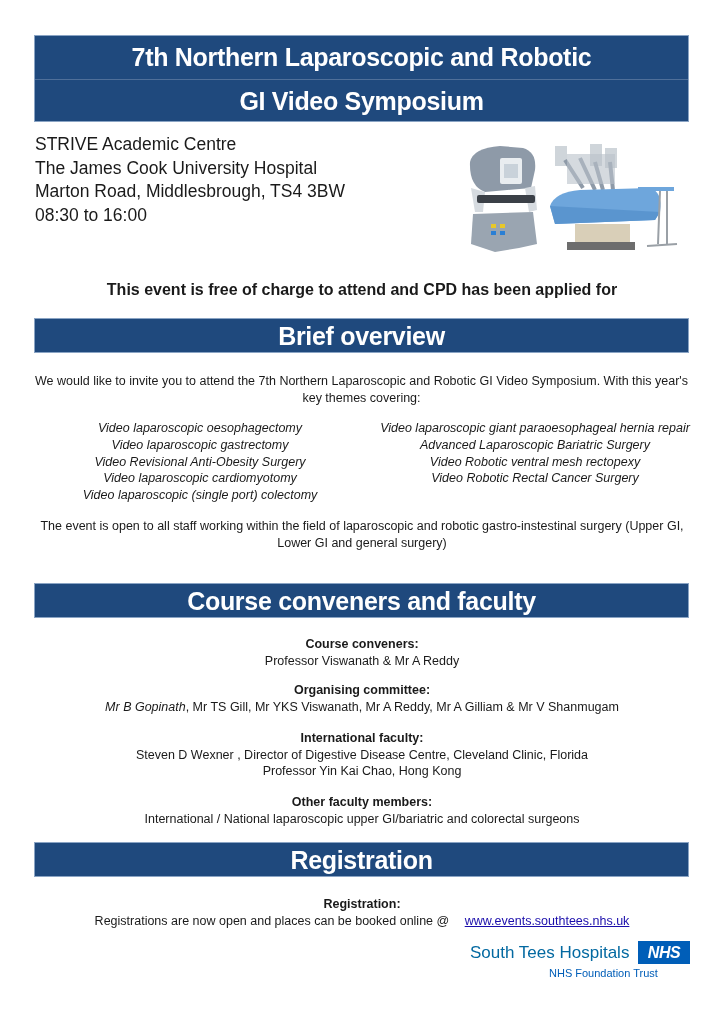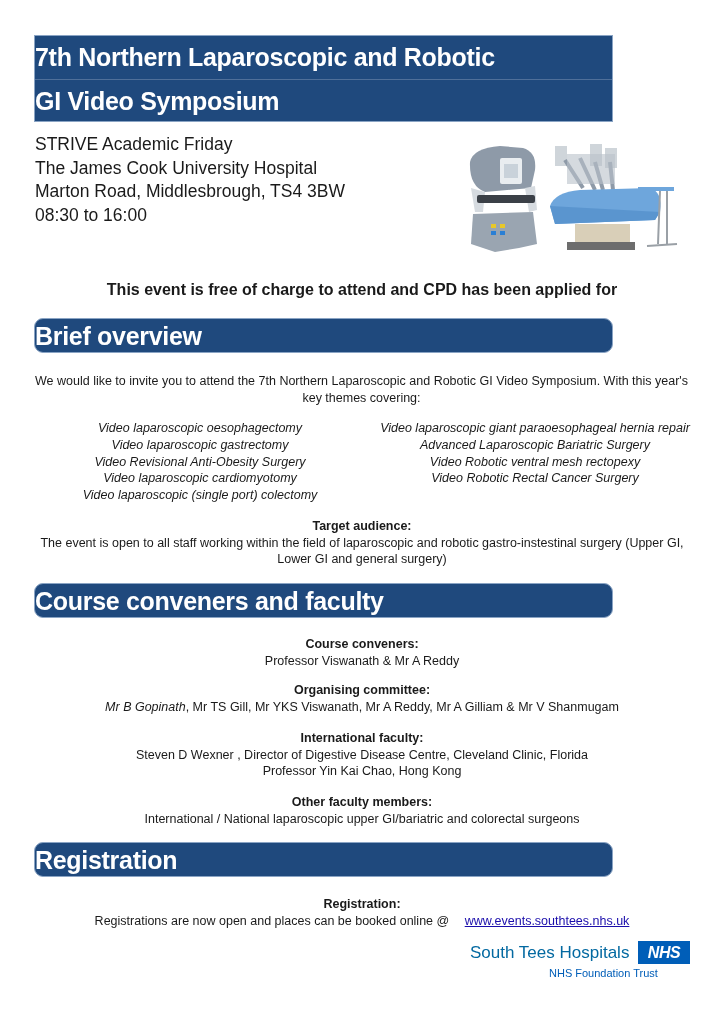--- a/index.html
+++ b/index.html
@@ -1,24 +1,24 @@
 <!DOCTYPE html>
 <html><head>
   <meta charset="utf-8">
   <style>
     html, body { margin: 0; padding: 0; background: #ffffff; }
     body { width: 724px; height: 1024px; position: relative; overflow: hidden;
            font-family: "Liberation Sans", "DejaVu Sans", sans-serif; color: #1a1a1a; }
-    .banner { position: absolute; left: 34px; width: 579px; background: #1f497d;
-              color: #ffffff; font-weight: bold;
+    .banner { position: absolute; left: 34px; width: 655px; background: #1f497d;
+              color: #ffffff; text-align: center; font-weight: bold;
               border: 1px solid #8aa4c4; box-sizing: border-box; }
     .title-banner { top: 35px; height: 87px; }
     .title-line { height: 43px; line-height: 43px; font-size: 25px; letter-spacing: -0.3px; }
     .title-line.first { border-bottom: 1px solid #4f6f99; }
-    .sec-banner { height: 35px; line-height: 34px; font-size: 25px; letter-spacing: -0.3px; border-radius: 9px; }
+    .sec-banner { height: 35px; line-height: 34px; font-size: 25px; letter-spacing: -0.3px; }
 
     .info { position: absolute; left: 35px; top: 133px; font-size: 17.5px; line-height: 23.5px; }
     .info .date { font-weight: bold; font-size: 18.5px; }
     .info .date sup { font-size: 11px; }
     .robot { position: absolute; left: 455px; top: 140px; width: 225px; height: 115px; }
 
     .free { position: absolute; left: 0; width: 724px; top: 281px; text-align: center;
             font-weight: bold; font-size: 16px; }
     .para { position: absolute; left: 34px; width: 655px; text-align: center; font-size: 12.5px; line-height: 17px; }
     .themes { position: absolute; top: 420px; font-style: italic; font-size: 12.5px; line-height: 16.8px; text-align: center; }
@@ -38,21 +38,21 @@
   </style>
 </head>
 <body>
 
 <div class="banner title-banner">
   <div class="title-line first">7th Northern Laparoscopic and Robotic</div>
   <div class="title-line">GI Video Symposium</div>
 </div>
 
 <div class="info">
-  <div>STRIVE Academic Friday</div>
+  <div>STRIVE Academic Centre</div>
   <div>The James Cook University Hospital</div>
   <div>Marton Road, Middlesbrough, TS4 3BW</div>
   <div>08:30 to 16:00</div>
 </div>
 
 <svg class="robot" viewBox="0 0 225 115">
 
   <path d="M15 22 Q18 8 45 6 L68 8 Q82 12 80 30 L76 48 L30 52 Q14 46 15 22 Z" fill="#8e9aa8"></path>
   <rect x="45" y="18" width="22" height="26" rx="2" fill="#e9edf0"></rect>
   <rect x="49" y="24" width="14" height="14" fill="#c9d2da"></rect>
@@ -97,21 +97,20 @@
   <div>Video laparoscopic (single port) colectomy</div>
 </div>
 <div class="themes right">
   <div>Video laparoscopic giant paraoesophageal hernia repair</div>
   <div>Advanced Laparoscopic Bariatric Surgery</div>
   <div>Video Robotic ventral mesh rectopexy</div>
   <div>Video Robotic Rectal Cancer Surgery</div>
 </div>
 
 <div class="block" style="top:518px;">
-  <div class="h">Target audience:</div>
   <div>The event is open to all staff working within the field of laparoscopic and robotic gastro-instestinal surgery (Upper GI,</div>
   <div>Lower GI and general surgery)</div>
 </div>
 
 <div class="banner sec-banner" style="top:583px;">Course conveners and faculty</div>
 
 <div class="block" style="top:636px;">
   <div class="h">Course conveners:</div>
   <div>Professor Viswanath &amp; Mr A Reddy</div>
 </div>

